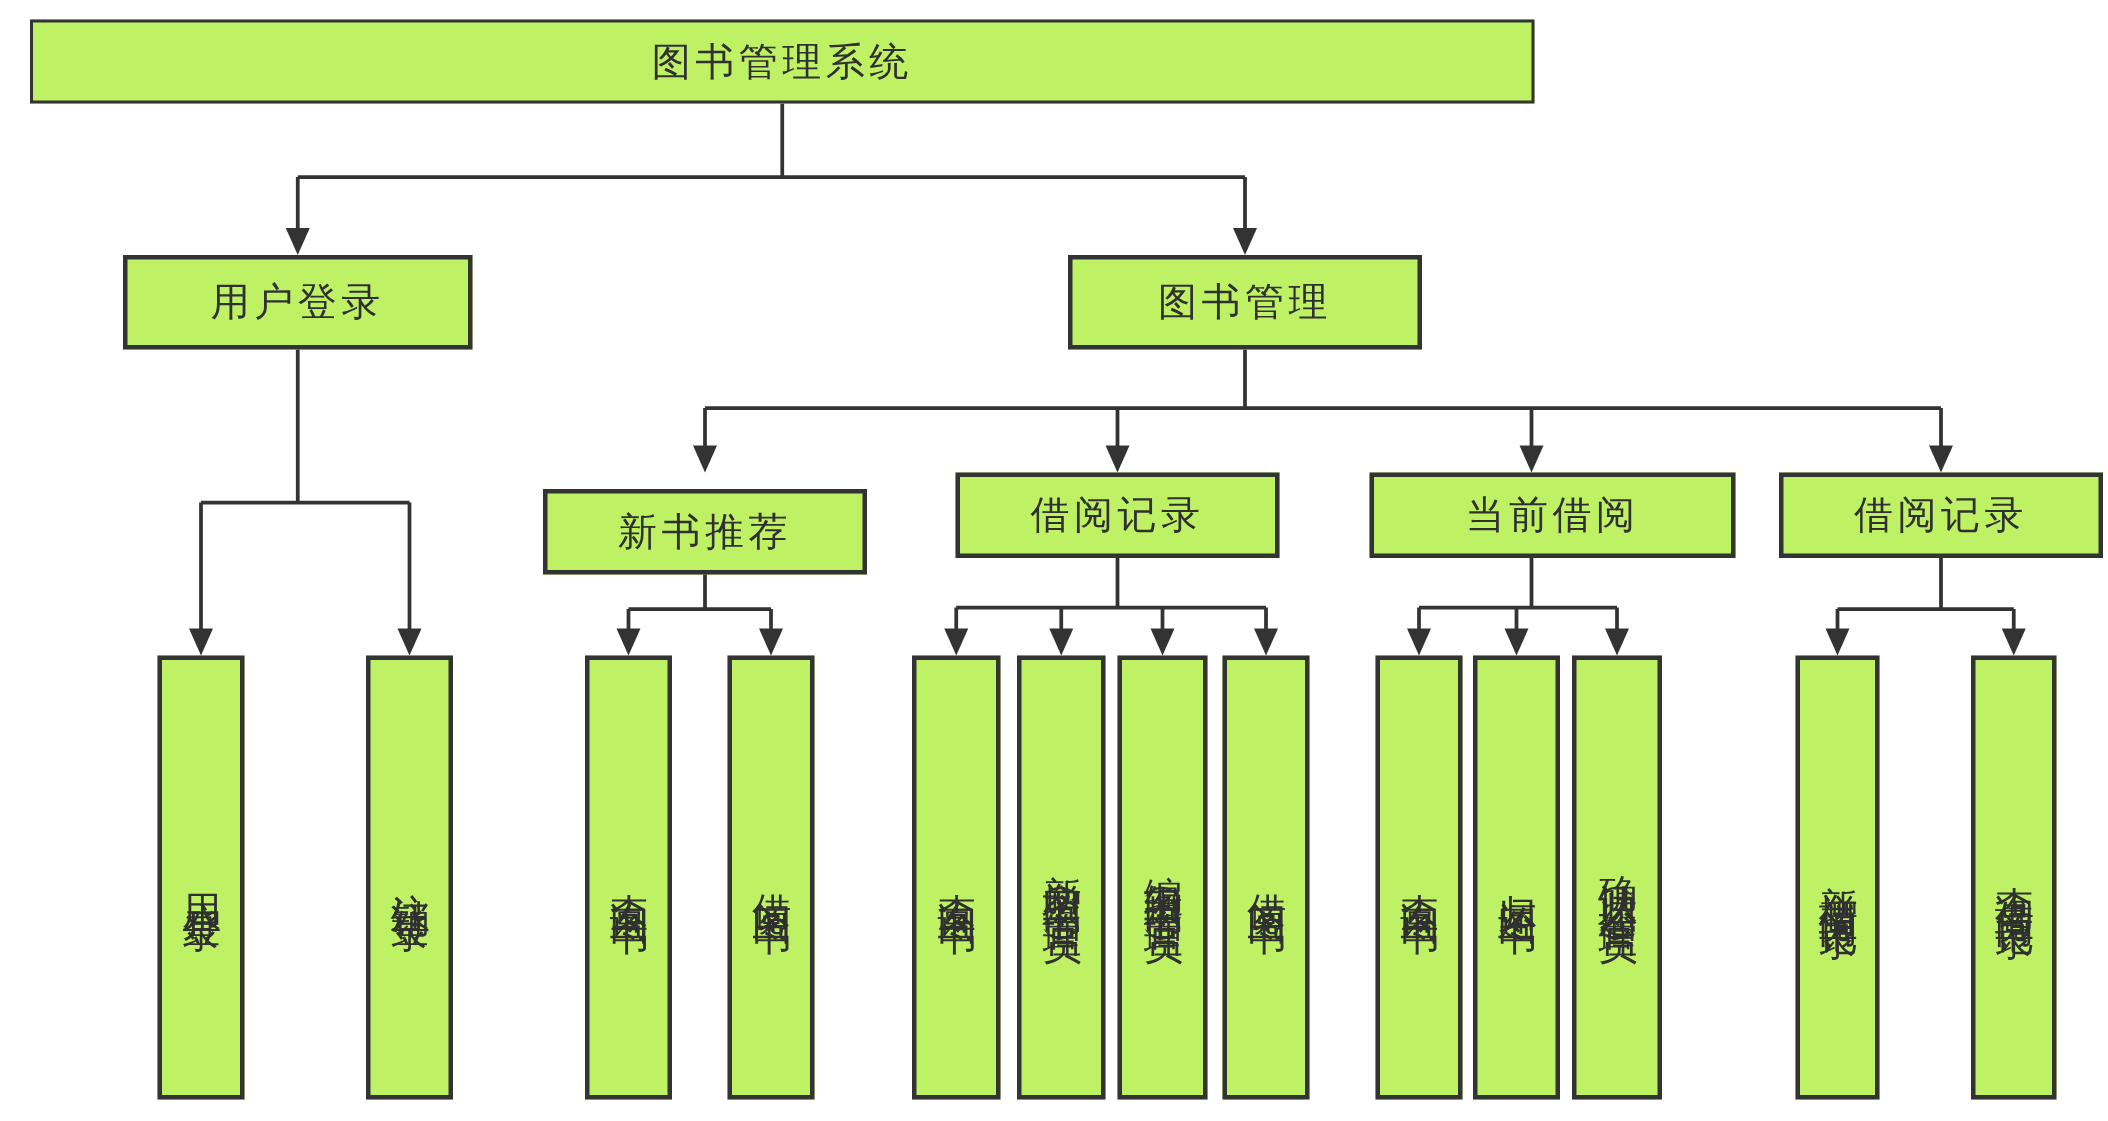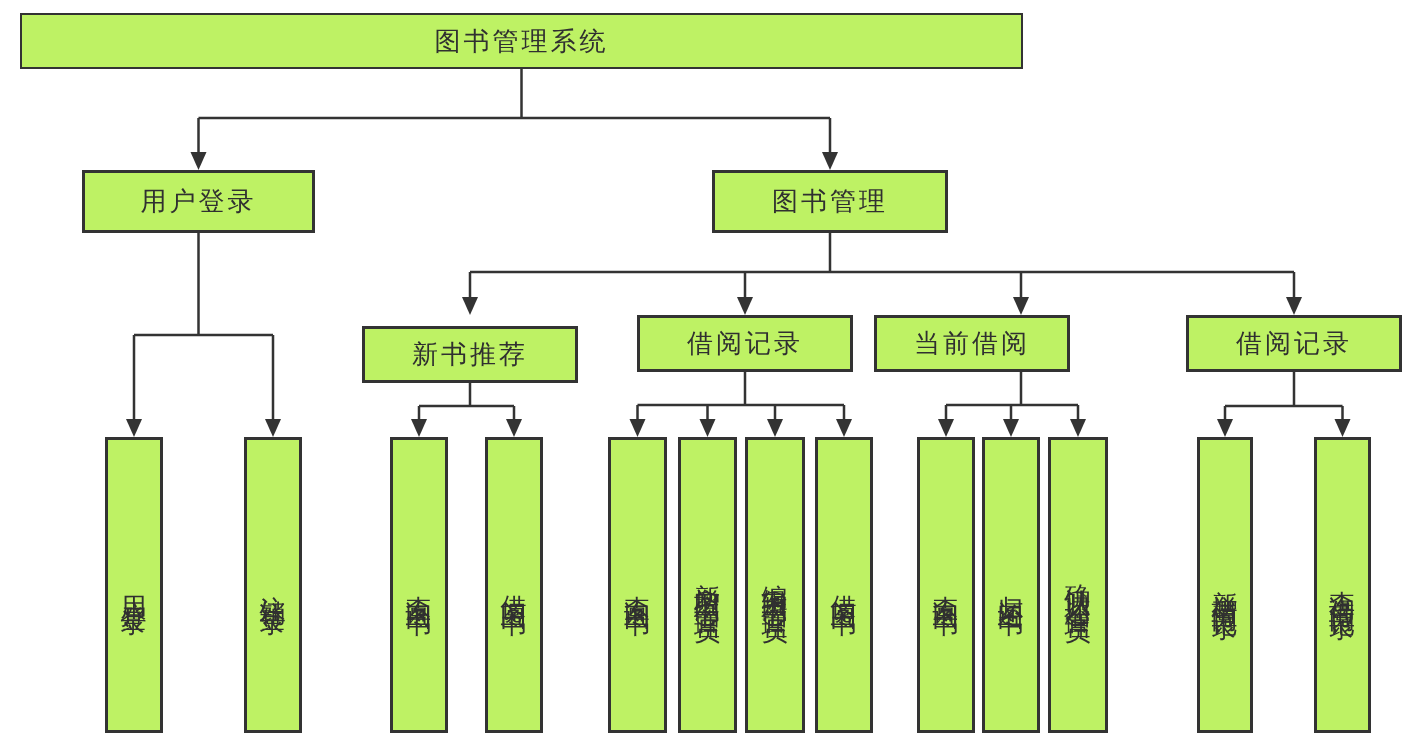--- a/index.html
+++ b/index.html
@@ -51,21 +51,21 @@
     font-size: 26px;
     line-height: 1;
     letter-spacing: 5px;
   }
   
   #n-root        { left: 20px;   top: 13px;  width: 1003px; height: 56px; border-width: 2px; }
   #n-user-login  { left: 82px;   top: 170px; width: 233px;  height: 63px; }
   #n-book-mgmt   { left: 712px;  top: 170px; width: 236px;  height: 63px; text-align: center; }
   #n-rec         { left: 362px;  top: 326px; width: 216px;  height: 57px; }
   #n-borrow      { left: 637px;  top: 315px; width: 216px;  height: 57px; }
-  #n-current     { left: 874px;  top: 315px; width: 196px;  height: 57px; }
+  #n-current     { left: 913px;  top: 315px; width: 244px;  height: 57px; }
   #n-records     { left: 1186px; top: 315px; width: 216px;  height: 57px; }
   .node.leaf     { top: 437px; height: 296px; }
   #n-login       { left: 105px;  width: 58px; }
   #n-logout      { left: 244px;  width: 58px; }
   #n-rec-query   { left: 390px;  width: 58px; }
   #n-rec-borrow  { left: 485px;  width: 58px; }
   #n-bb-query    { left: 608px;  width: 59px; }
   #n-bb-add      { left: 678px;  width: 59px; }
   #n-bb-edit     { left: 745px;  width: 60px; }
   #n-bb-borrow   { left: 815px;  width: 58px; }

